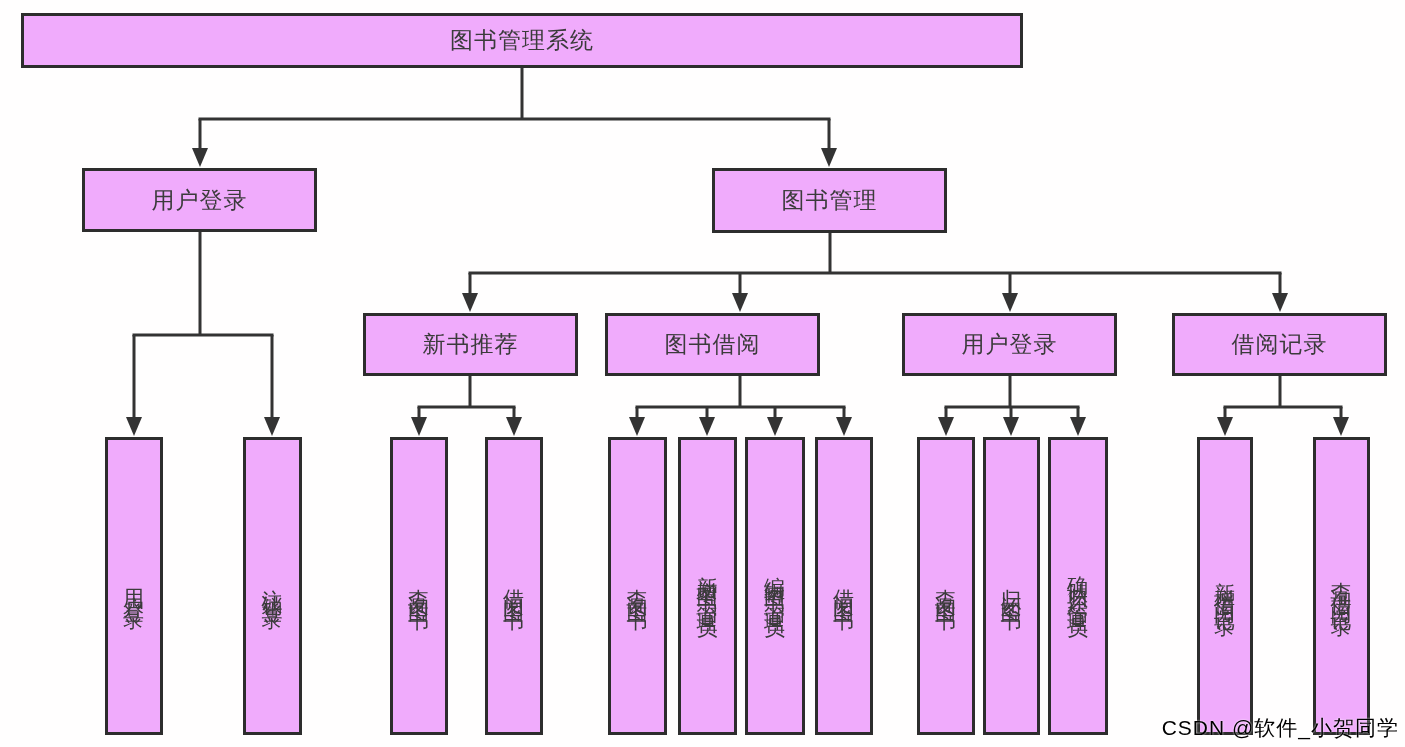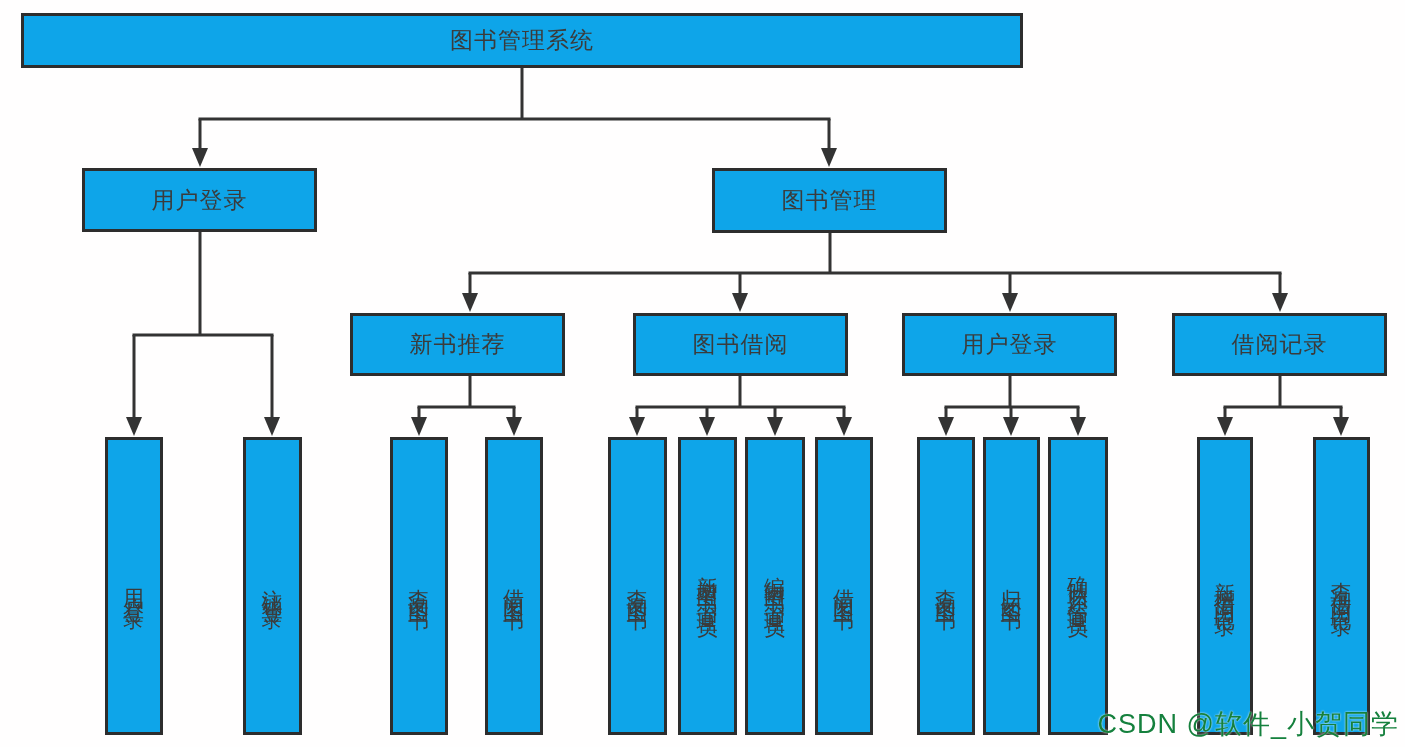--- a/index.html
+++ b/index.html
@@ -7,51 +7,51 @@
     position:relative;
     width:1405px;height:747px;
     background:#fffefe;
     font-family:"Liberation Sans","DejaVu Sans",sans-serif;
     overflow:hidden;
   }
   #wires{position:absolute;left:0;top:0;width:1405px;height:747px;}
   .node{
     position:absolute;
     box-sizing:border-box;
-    background:#0ea5e9;
+    background:#f0abfc;
     border:3px solid #2d2d2d;
     display:flex;align-items:center;justify-content:center;
     color:#3b3b3b;
   }
   .hnode{font-size:23px;letter-spacing:1px;font-weight:500;}
   .root{left:21px;top:13px;width:1002px;height:55px;}
   .l2a{left:82px;top:168px;width:235px;height:64px;}
   .l2b{left:712px;top:168px;width:235px;height:65px;text-align:center;}
   .l3{top:313px;width:215px;height:63px;}
-  .l3a{left:350px;} .l3b{left:633px;} .l3c{left:902px;} .l3d{left:1172px;text-align:right;}
+  .l3a{left:363px;} .l3b{left:605px;} .l3c{left:902px;} .l3d{left:1172px;text-align:right;}
   .leaf{top:437px;height:298px;}
   .vtext{
     writing-mode:vertical-rl;
     text-orientation:mixed;
     font-size:21px;line-height:1;
     letter-spacing:7px;
     font-weight:500;
     white-space:nowrap;
   }
   .lf1{left:105px;width:58px;}  .lf2{left:243px;width:59px;}
   .lf3{left:390px;width:58px;}  .lf4{left:485px;width:58px;}
   .lf5{left:608px;width:59px;}  .lf6{left:678px;width:59px;}
   .lf7{left:745px;width:60px;}  .lf8{left:815px;width:58px;}
   .lf9{left:917px;width:58px;}  .lf10{left:983px;width:57px;}
   .lf11{left:1048px;width:60px;}
   .lf12{left:1197px;width:56px;} .lf13{left:1313px;width:57px;}
   .tight{letter-spacing:6px;}
   #watermark{
     position:absolute;right:6px;bottom:5px;
-    font-size:27px;color:#15803d;
+    font-size:21px;color:#000000;
     text-shadow:0 0 2px #ffffff;
     letter-spacing:1px;
     z-index:5;
   }
   svg line{stroke:#333333;stroke-width:3;}
   svg polygon{fill:#333333;}
 </style>
 </head>
 <body>
 

